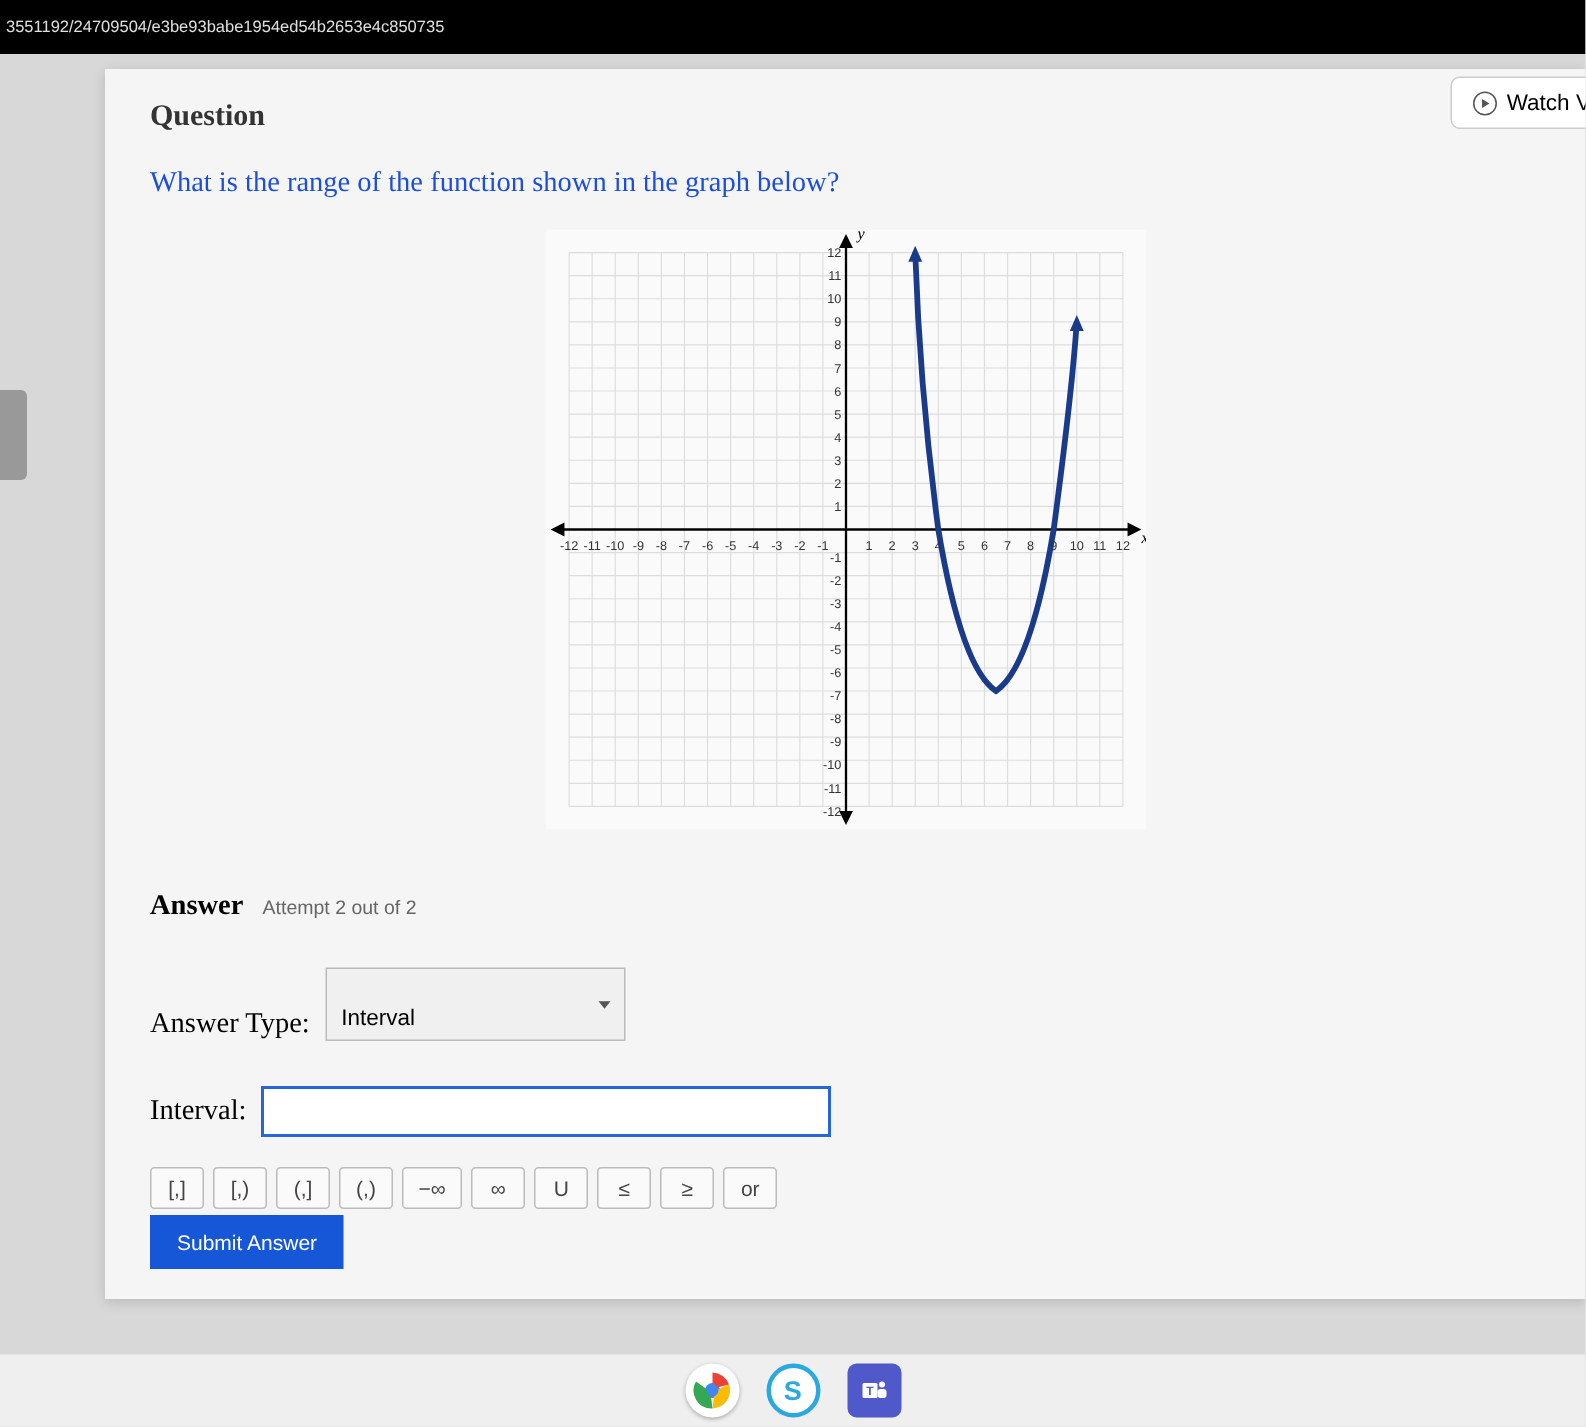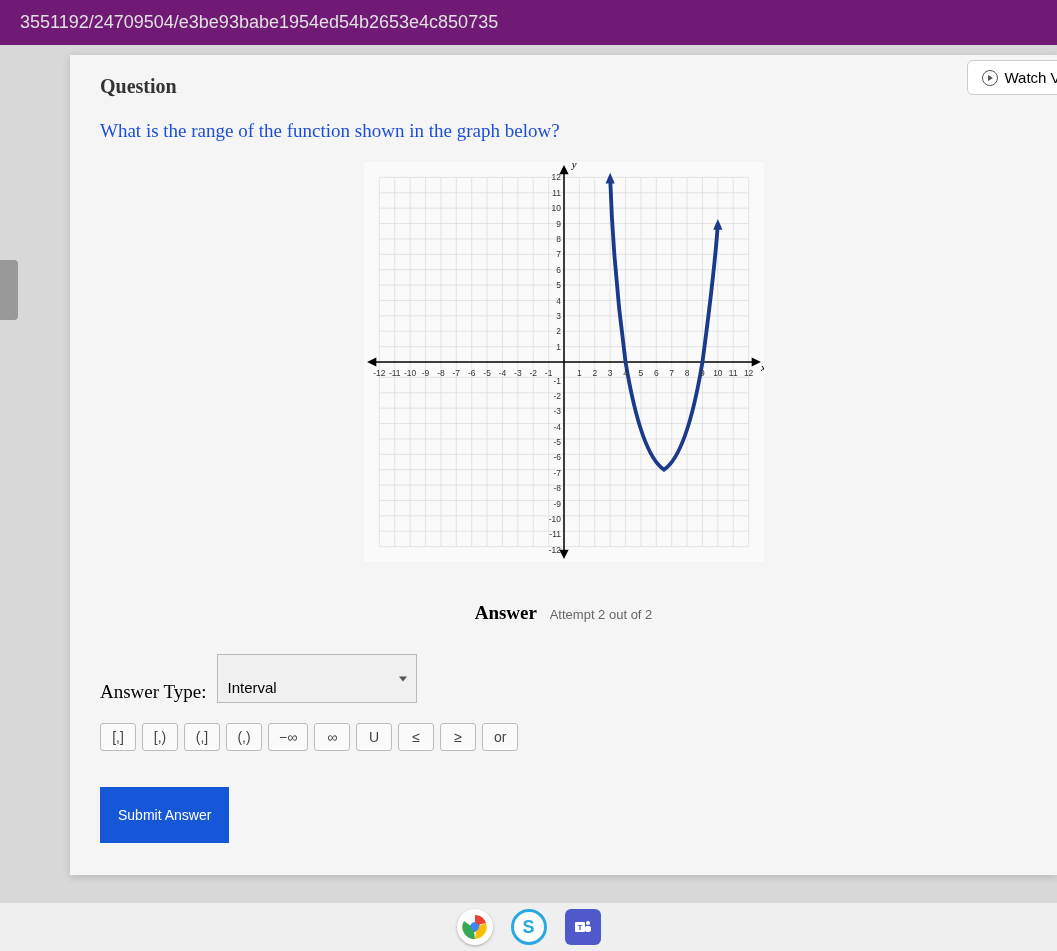--- a/index.html
+++ b/index.html
@@ -5,25 +5,25 @@
 * { box-sizing: border-box; margin: 0; padding: 0; }
 body {
   font-family: Georgia, 'Times New Roman', serif;
   background: #d8d8d8;
   width: 1057px;
   height: 951px;
   overflow: hidden;
   position: relative;
 }
 .url-bar {
-  background: #701a75;
+  background: #000000;
   color: #e0e0e0;
-  padding: 12px 20px;
+  padding: 12px 4px;
   font-family: Arial, sans-serif;
-  font-size: 18px;
+  font-size: 11px;
 }
 .content-area {
   background: #f5f5f5;
   margin: 10px 0 0 70px;
   padding: 20px 30px;
   position: relative;
   min-height: 820px;
   box-shadow: 0 2px 8px rgba(0,0,0,0.15);
 }
 .watch-btn {
@@ -46,21 +46,21 @@
   display: flex; align-items: center; justify-content: center;
 }
 .watch-btn .circle-icon::after {
   content: ""; width: 0; height: 0; border-left: 5px solid #555;
   border-top: 3px solid transparent; border-bottom: 3px solid transparent;
   margin-left: 1px;
 }
 .q-title { font-weight: bold; font-size: 20px; color: #333; margin-bottom: 22px; }
 .q-text { font-size: 19px; color: #1d4ed8; margin-bottom: 20px; }
 .graph-wrap { display: flex; justify-content: center; margin: 10px 0 30px; }
-.answer-row { font-size: 19px; margin-top: 40px; text-align: center; }
+.answer-row { font-size: 19px; margin-top: 40px; }
 .answer-row .attempt { font-size: 13px; color: #666; font-family: Arial, sans-serif; margin-left: 8px; }
 .type-row { font-size: 19px; margin-top: 30px; display: flex; align-items: flex-end; gap: 10px; }
 .type-select {
   border: 1px solid #bbb; background: #f0f0f0; padding: 24px 30px 6px 10px;
   font-size: 15px; font-family: Arial, sans-serif; min-width: 200px;
   appearance: none; position: relative;
 }
 .select-wrap { position: relative; display: inline-block; }
 .select-wrap::after {
   content: ""; position: absolute; right: 10px; top: 50%; transform: translateY(-50%);
@@ -72,22 +72,22 @@
   border: 2px solid #2766d6; padding: 6px 10px; font-size: 16px;
   width: 380px; height: 34px; font-family: Arial;
 }
 .sym-row { margin-top: 20px; display: flex; gap: 6px; flex-wrap: wrap; }
 .sym-btn {
   border: 1px solid #bbb; background: #fafafa; padding: 5px 10px;
   font-size: 14px; font-family: Arial, sans-serif; min-width: 36px;
   border-radius: 3px; cursor: pointer; color:#444;
 }
 .submit-btn {
-  background: #1557d6; color: #fff; border: none; padding: 20px 18px;
-  font-size: 14px; font-family: Arial, sans-serif; margin-top: 36px; cursor: pointer;
+  background: #1557d6; color: #fff; border: none; padding: 10px 18px;
+  font-size: 14px; font-family: Arial, sans-serif; margin-top: 4px; cursor: pointer;
 }
 .dock {
   position: absolute; bottom: 0; left: 0; right: 0;
   background: rgba(255,255,255,0.6); padding: 6px 0;
   display: flex; justify-content: center; gap: 18px;
 }
 .dock-icon {
   width: 36px; height: 36px; border-radius: 50%;
   display: flex; align-items: center; justify-content: center;
   font-weight: bold; font-family: Arial;
@@ -249,20 +249,24 @@
 
   <div class="type-row">
     <span>Answer Type:</span>
     <span class="select-wrap">
       <select class="type-select">
         <option>Interval</option>
       </select>
     </span>
   </div>
 
+  <div class="interval-row">
+    <span>Interval:</span>
+    <input class="interval-input" type="text" value="" style="">
+  </div>
 
   <div class="sym-row">
     <button class="sym-btn">[,]</button>
     <button class="sym-btn">[,)</button>
     <button class="sym-btn">(,]</button>
     <button class="sym-btn">(,)</button>
     <button class="sym-btn">−∞</button>
     <button class="sym-btn">∞</button>
     <button class="sym-btn">U</button>
     <button class="sym-btn">≤</button>

